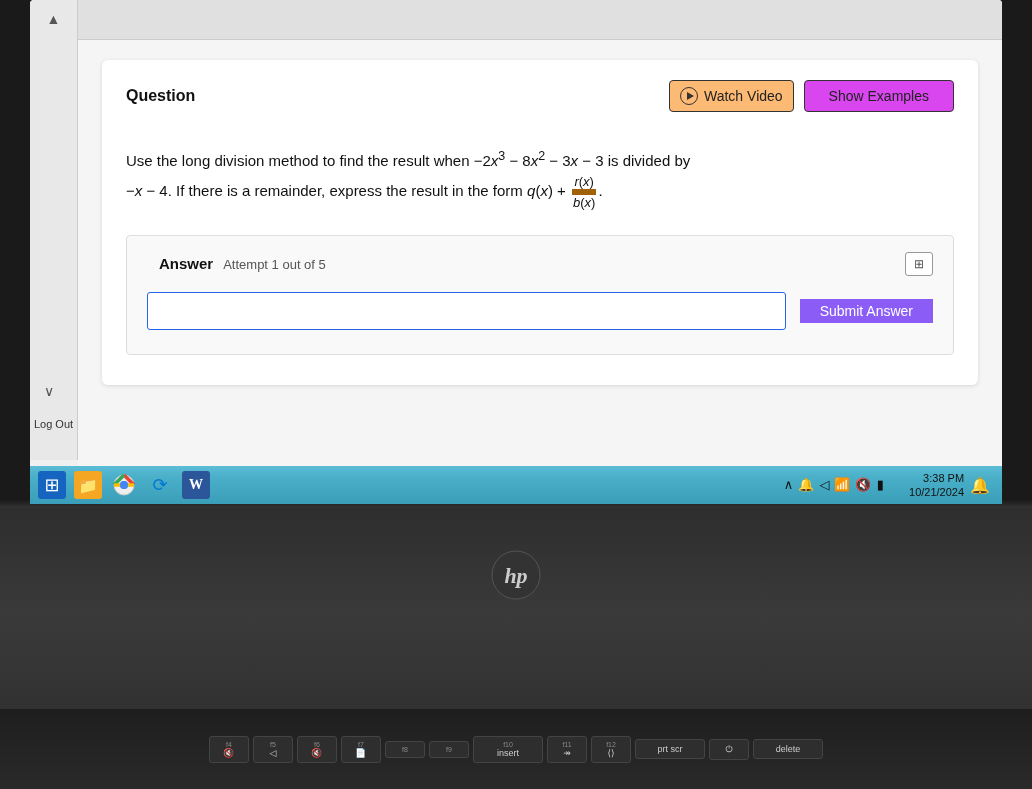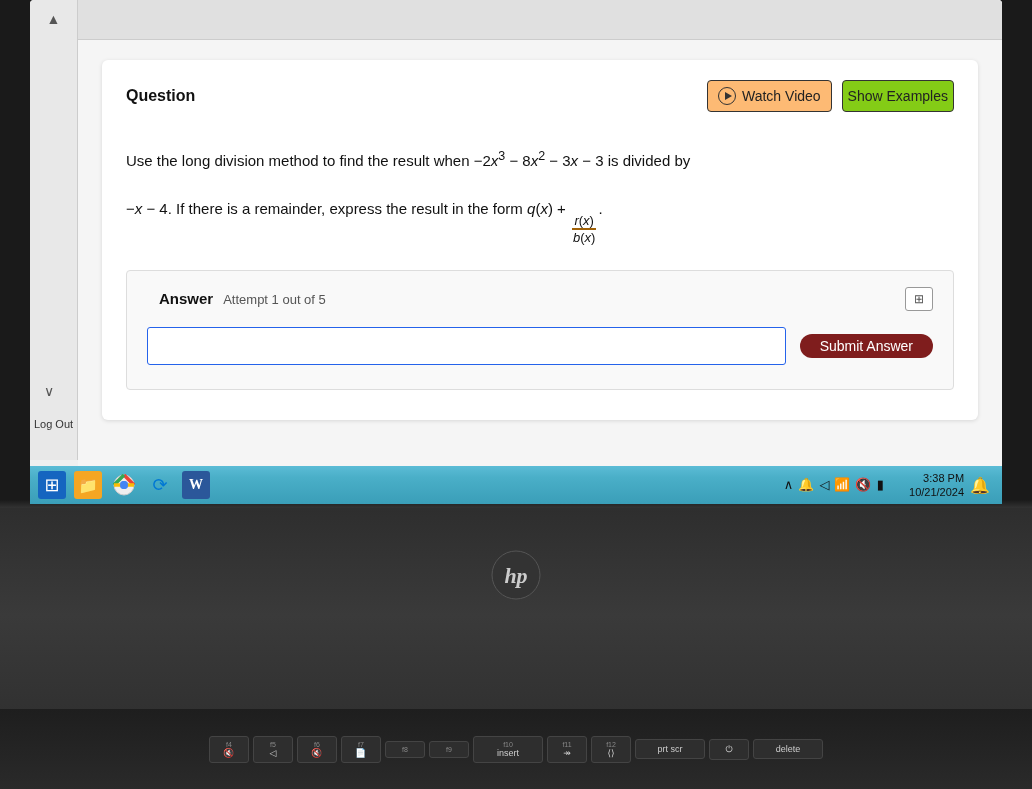--- a/index.html
+++ b/index.html
@@ -143,22 +143,22 @@
       padding: 6px 10px;
       border-radius: 4px;
       font-size: 14px;
       font-family: Arial, sans-serif;
       cursor: pointer;
       color: #222;
     }
 
     .btn-show-examples {
       border: 1.5px solid #333;
-      background: #84cc16;
-      padding: 6px 5px;
+      background: #d946ef;
+      padding: 6px 24px;
       border-radius: 4px;
       font-size: 14px;
       font-family: Arial, sans-serif;
       cursor: pointer;
       color: #222;
     }
 
     .question-text {
       font-size: 15px;
       line-height: 1.7;
@@ -224,25 +224,25 @@
       border: 1.5px solid #2563eb;
       border-radius: 3px;
       padding: 4px 10px;
       font-size: 15px;
       font-family: 'Times New Roman', Times, serif;
       outline: none;
       background: white;
     }
 
     .btn-submit {
-      background: #7f1d1d;
+      background: #8b5cf6;
       color: white;
       border: none;
       padding: 4px 20px;
-      border-radius: 12px;
+      border-radius: 0;
       font-size: 14px;
       font-family: Arial, sans-serif;
       cursor: pointer;
       white-space: nowrap;
     }
 
     
     .taskbar {
       position: absolute;
       bottom: 285px;
@@ -378,23 +378,22 @@
     .fraction {
       display: inline-flex;
       flex-direction: column;
       align-items: center;
       vertical-align: middle;
       font-size: 13px;
       line-height: 1.2;
       margin: 0 1px;
     }
     .fraction .numerator {
-      border-bottom: 2px solid #a16207;
+      border-bottom: 6px solid #a16207;
       padding: 0 2px;
-      margin-top: 39px;
     }
     .fraction .denominator {
       padding: 0 2px;
     }
 
     .circle-play {
       width: 18px;
       height: 18px;
       border: 1.5px solid #333;
       border-radius: 50%;

